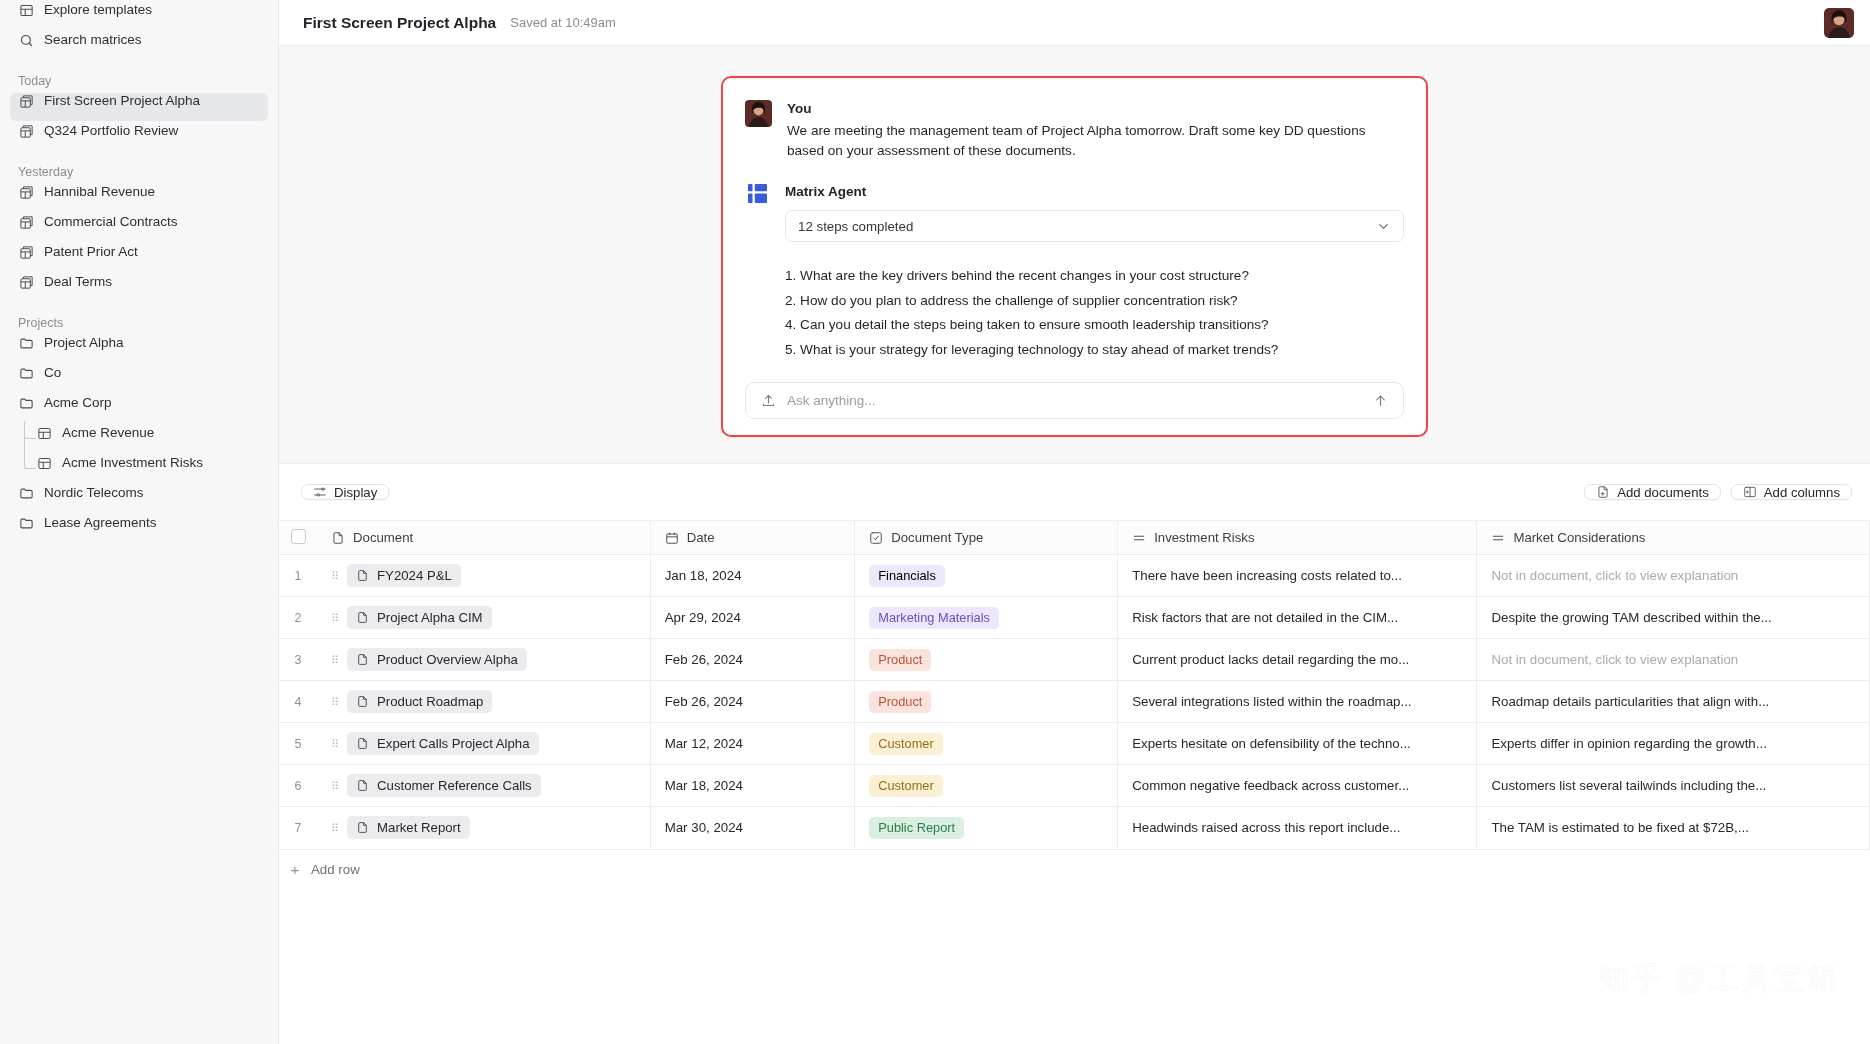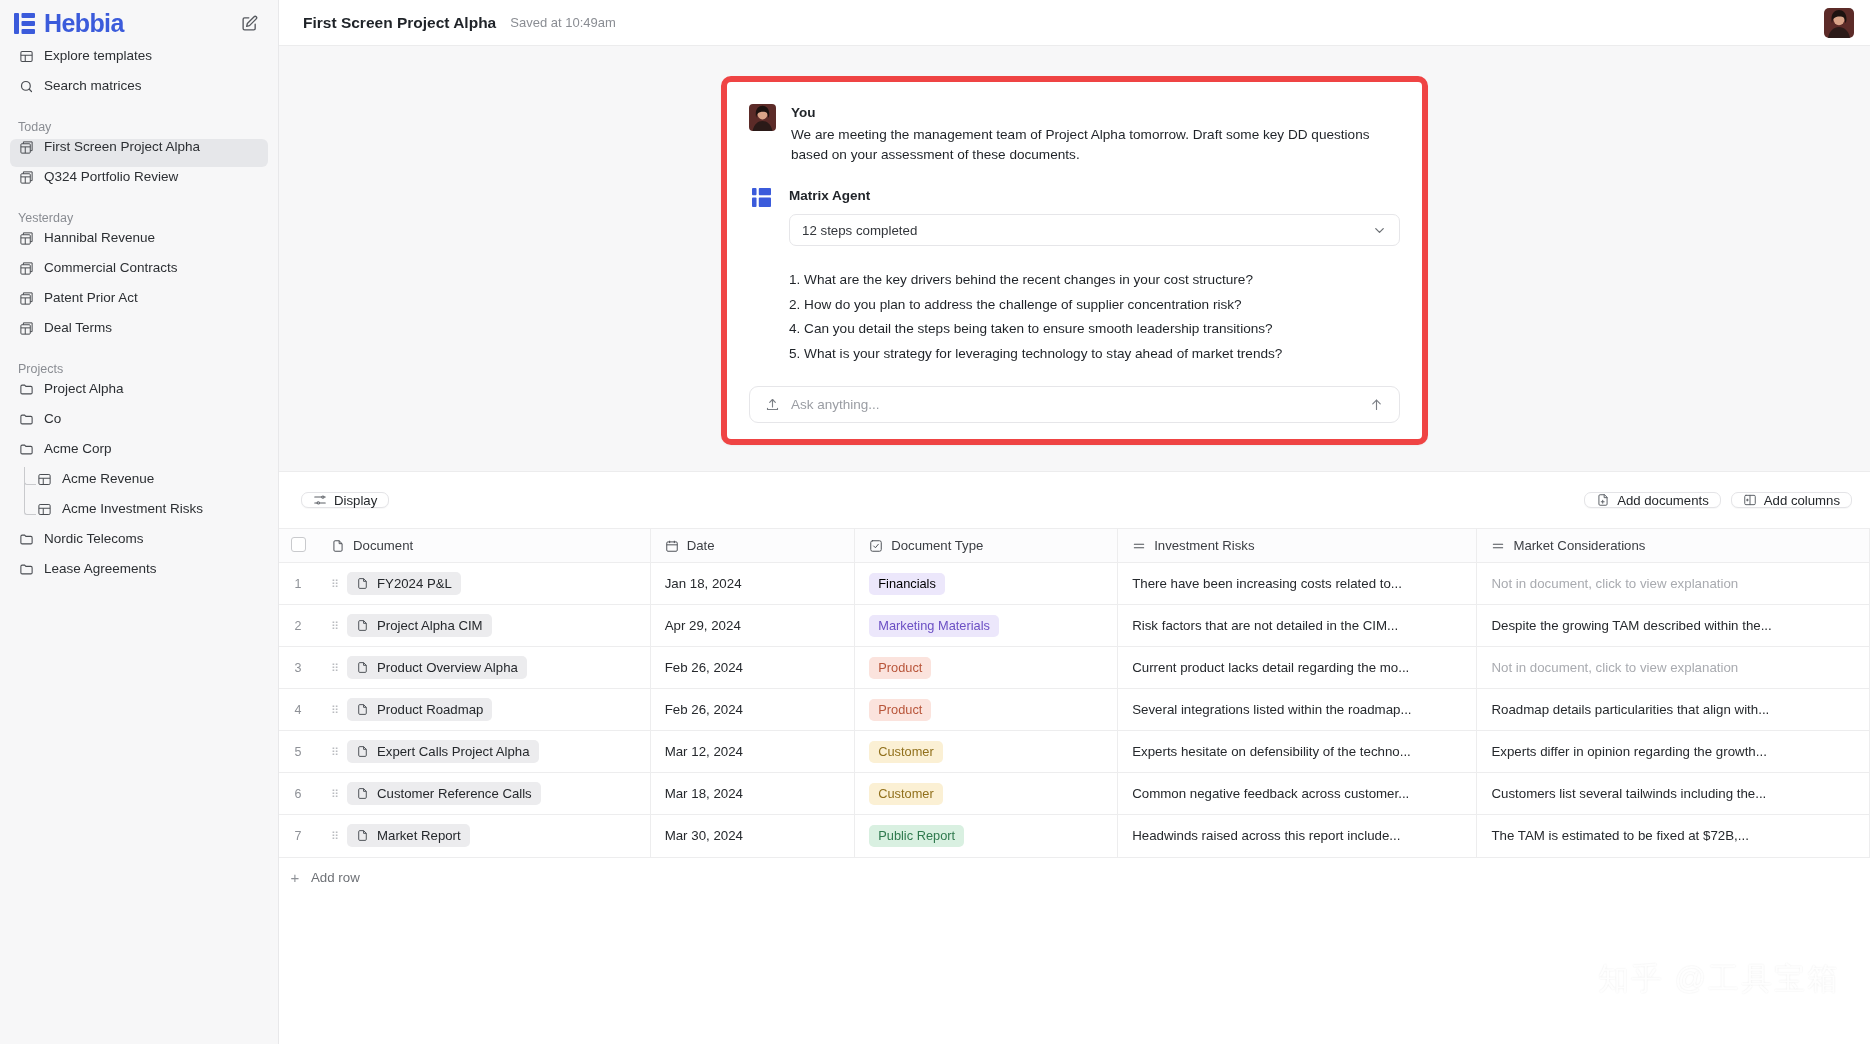--- a/index.html
+++ b/index.html
@@ -71,21 +71,21 @@
     flex: 0 0 30px; cursor: pointer;
   }
 
   
   .chat-area {
     background: #f7f7f8; flex: 0 0 auto; padding: 30px 0 26px;
     display: flex; justify-content: center;
     border-bottom: 1px solid #ececed;
   }
   .chat-card {
-    width: 707px; background: #fff; border: 6px solid #ef4444;
+    width: 707px; background: #fff; border: 2px solid #ef4444;
     border-radius: 10px; padding: 21px 22px 16px;
     box-shadow: 0 1px 2px rgba(16,18,22,0.04);
   }
   .msg-row { display: flex; gap: 15px; }
   .msg-avatar {
     width: 27px; height: 27px; border-radius: 4px; overflow:hidden;
     flex: 0 0 27px; margin-top: 1px;
   }
   .msg-body { flex: 1; min-width: 0; }
   .msg-author { font-size: 13.5px; font-weight: 700; color: #1f2328; line-height: 20px; }
@@ -183,41 +183,20 @@
     mix-blend-mode: normal; opacity: 0.88;
   }
   svg { display: block; }
 </style>
 </head>
 <body>
 
 <div class="app">
 
   <aside class="sidebar">
-    <div class="sb-top">
-      <div class="brand">
-        <span>
-          <svg class="brand-mark" viewBox="0 0 21 21">
-            <rect x="0" y="0" width="5" height="21" rx="1" fill="#3b5bdb"></rect>
-            <rect x="7.5" y="0" width="13.5" height="5" rx="1" fill="#3b5bdb"></rect>
-            <rect x="7.5" y="8" width="13.5" height="5" rx="1" fill="#3b5bdb"></rect>
-            <rect x="7.5" y="16" width="13.5" height="5" rx="1" fill="#3b5bdb"></rect>
-          </svg>
-        </span>
-        <span class="brand-name">Hebbia</span>
-      </div>
-      <div class="edit-btn">
-        <span>
-          <svg width="17" height="17" viewBox="0 0 24 24" fill="none" stroke="currentColor" stroke-width="1.9" stroke-linecap="round" stroke-linejoin="round">
-            <path d="M11 4H5a2 2 0 0 0-2 2v13a2 2 0 0 0 2 2h13a2 2 0 0 0 2-2v-6"></path>
-            <path d="M18.5 2.5a2.1 2.1 0 0 1 3 3L12 15l-4 1 1-4z"></path>
-          </svg>
-        </span>
-      </div>
-    </div>
 
     <div class="sb-item">
       <span class="ic">
         <svg width="15" height="15" viewBox="0 0 24 24" fill="none" stroke="currentColor" stroke-width="1.7">
           <rect x="3" y="4" width="18" height="16" rx="2"></rect>
             <path d="M3 10h18M10 10v10"></path>
         </svg>
       </span>
       <span>Explore templates</span>
     </div>

